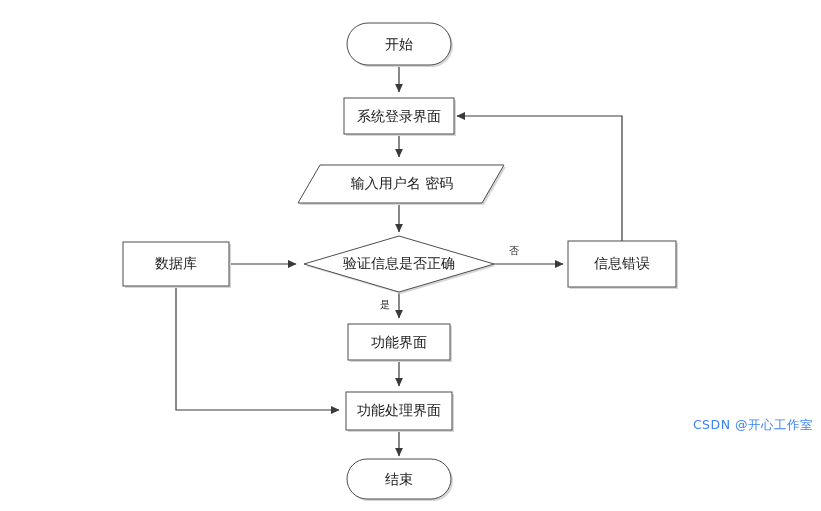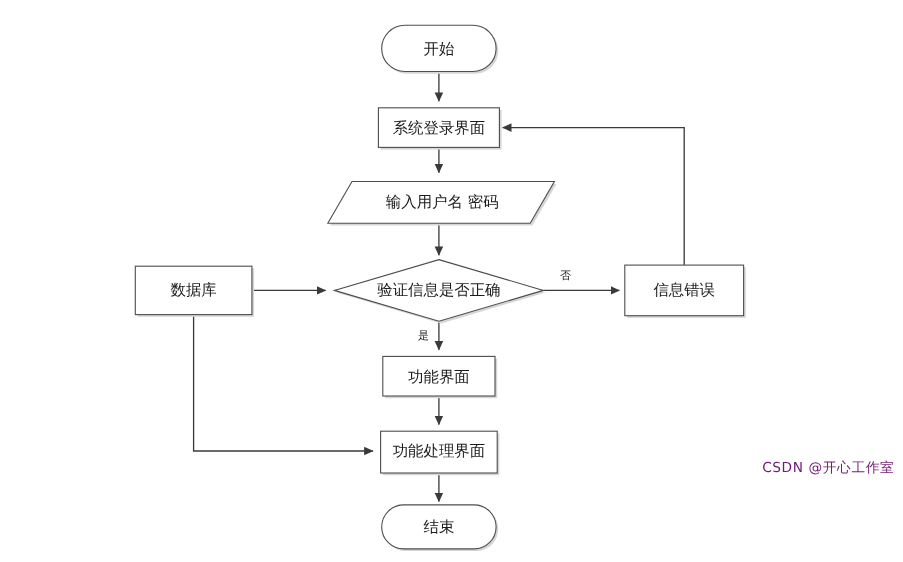--- a/index.html
+++ b/index.html
@@ -54,21 +54,21 @@
     stroke: #3a3a3a;
     stroke-width: 1.2;
     fill: none;
   }
   .watermark {
     position: absolute;
     right: 8px;
     bottom: 6px;
     font-family: "DejaVu Sans", "Liberation Sans", sans-serif;
     font-size: 12.5px;
-    color: #701a75;
+    color: #3b82f6;
     letter-spacing: 0.5px;
     white-space: nowrap;
     user-select: none;
   }
 </style>
 </head>
 <body>
 
 <div id="canvas">
 

